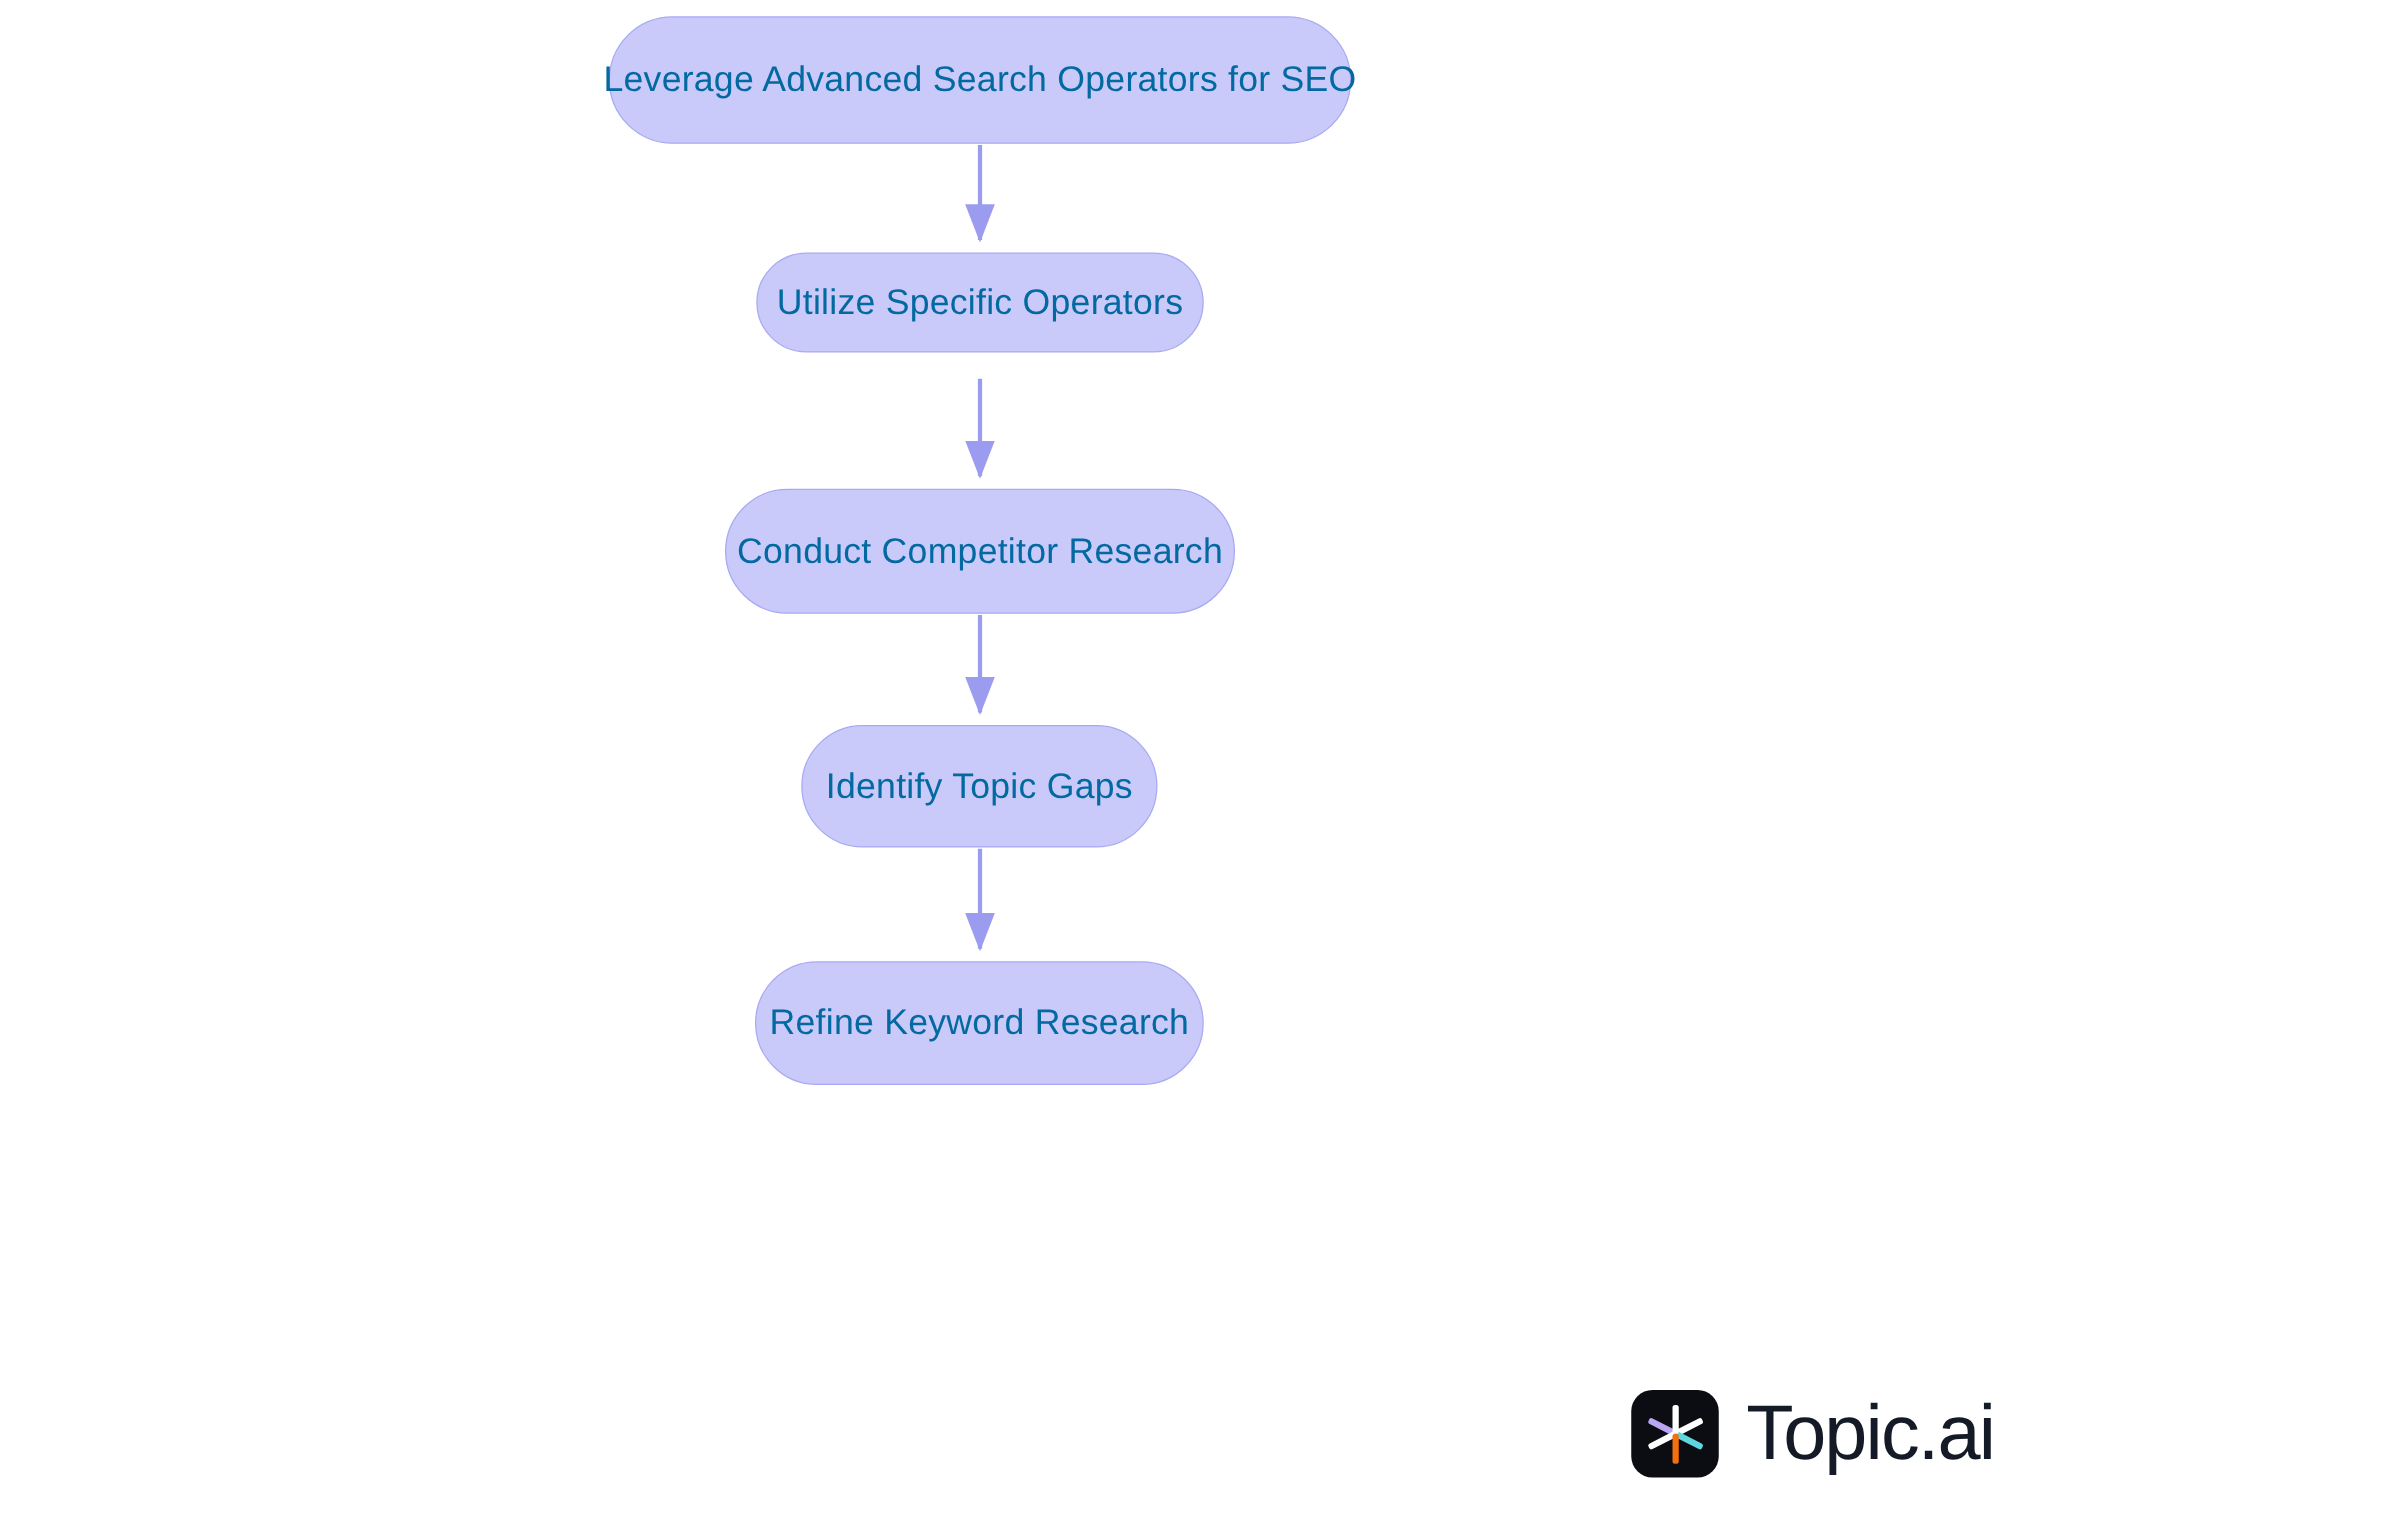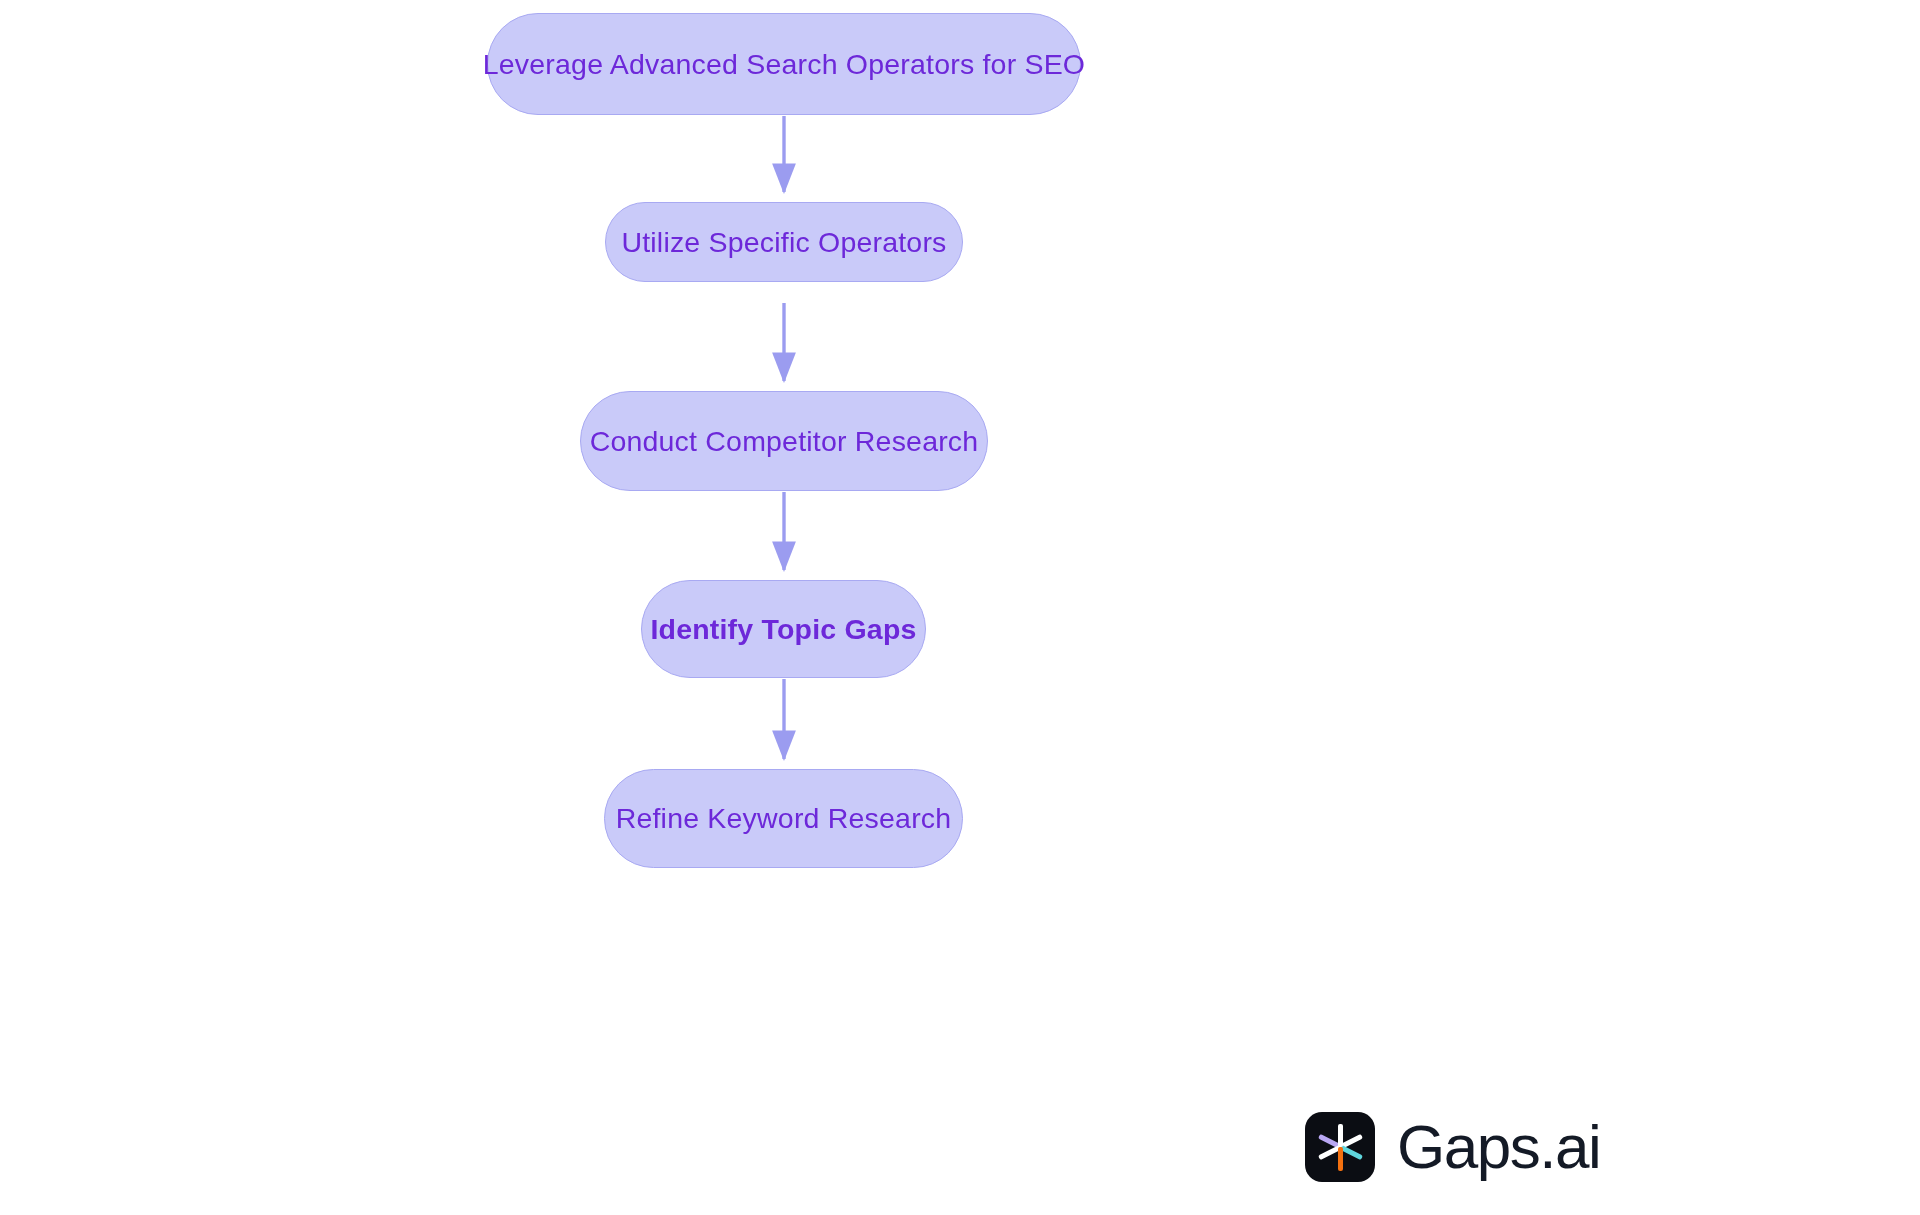--- a/index.html
+++ b/index.html
@@ -26,38 +26,38 @@
 
   .flow-node {
     position: absolute;
     display: flex;
     align-items: center;
     justify-content: center;
     box-sizing: border-box;
     background: #c9caf9;
     border: 1.6px solid #a8a9f2;
     border-radius: 56px;
-    color: #6d28d9;
+    color: #0369a1;
     font-family: "Liberation Sans", sans-serif;
     font-weight: 400;
     letter-spacing: 0.2px;
     white-space: nowrap;
     user-select: none;
   }
 
   .flow-node .node-label {
     display: block;
     line-height: 1;
   }
 
   
   #node-0 { left: 487px;  top: 13px;  width: 594px; height: 102px; font-size: 28.5px; }
   #node-1 { left: 605px;  top: 202px; width: 358px; height: 80px; font-size: 28.5px; }
   #node-2 { left: 580px;  top: 391px; width: 408px; height: 100px; font-size: 28.5px; }
-  #node-3 { left: 641px;  top: 580px; width: 285px; height: 98px;  font-size: 28.5px; font-weight: bold; }
+  #node-3 { left: 641px;  top: 580px; width: 285px; height: 98px;  font-size: 28.5px; }
   #node-4 { left: 604px;  top: 769px; width: 359px; height: 99px;  font-size: 28.5px; align-items: center; }
 
   .flow-arrow-svg {
     position: absolute;
     left: 0;
     top: 0;
     width: 1920px;
     height: 1215px;
     pointer-events: none;
   }
@@ -155,14 +155,14 @@
 
 <div id="brand-logo">
   <div id="brand-mark">
     <span class="ray ray-ul"></span>
     <span class="ray ray-ur"></span>
     <span class="ray ray-ll"></span>
     <span class="ray ray-lr"></span>
     <span class="ray ray-up"></span>
     <span class="ray ray-down"></span>
   </div>
-  <div id="brand-wordmark">Gaps.ai</div>
+  <div id="brand-wordmark">Topic.ai</div>
 </div>
 
 </body></html>

